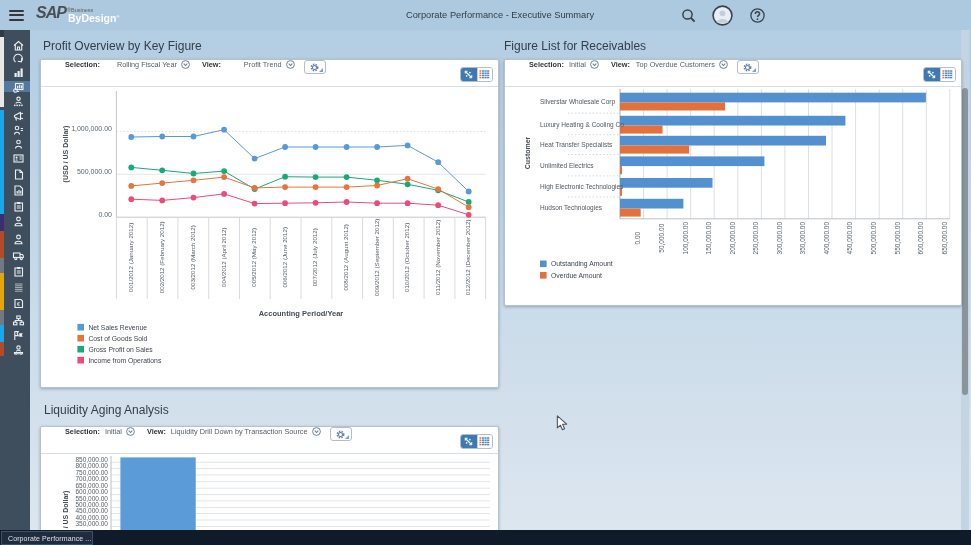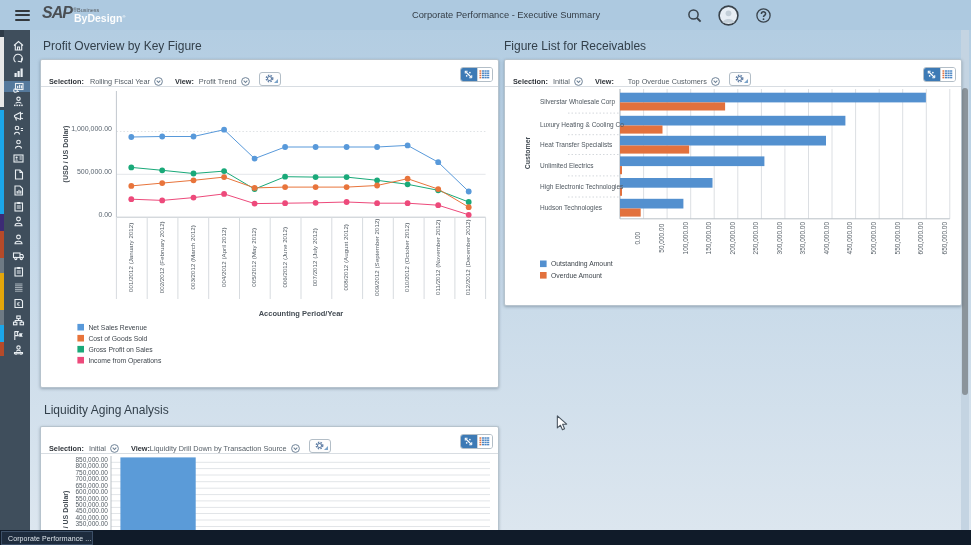--- a/index.html
+++ b/index.html
@@ -1,31 +1,31 @@
 <!DOCTYPE html>
 <html><head><meta charset="utf-8"><style>
 *{margin:0;padding:0;box-sizing:border-box}
 html,body{width:971px;height:545px;overflow:hidden;font-family:"Liberation Sans",sans-serif}
 body{position:relative;background:#adc9e0}
-.topbar{position:absolute;left:6px;top:0;width:772px;height:30px;background:#adc9e0}
+.topbar{position:absolute;left:0;top:0;width:772px;height:30px;background:#adc9e0}
 .ham{position:absolute;left:9px;top:9.5px}
 .ham div{width:15px;height:2.4px;background:#33383d;margin-bottom:2.2px;border-radius:1px}
 .logo{position:absolute;left:36px;top:4px;white-space:nowrap}
 .sap{font-size:16px;font-weight:bold;font-style:italic;color:#4a4f54;letter-spacing:-1px}
 .biz{font-size:5.5px;color:#5a6066;position:absolute;left:31px;top:3px}
 .byd{font-size:10.5px;font-weight:bold;color:#fdfdfd;position:absolute;left:32px;top:8px}
 .title{position:absolute;left:0;width:1000px;text-align:center;top:9.5px;font-size:9.3px;color:#333c45}
 .ticon{position:absolute;top:5px}
 .content{position:absolute;left:30px;top:30px;width:941px;height:500px;background:linear-gradient(#b3cde2,#dce6ef)}
 .sidebar{position:absolute;left:0;top:30px;width:30px;height:500px;background:#3f4e5c}
 .selrow{position:absolute;left:4px;top:51px;width:26px;height:11px;background:#55799c}
 .sic{position:absolute;left:11.5px}
 .panel{position:absolute;background:#fff;border:1px solid #b6c3cd;border-radius:2px;box-shadow:0 1px 3px rgba(40,60,80,.35)}
 .phead{position:absolute;font-size:12px;color:#323f4a}
-.tbar{position:absolute;left:0;top:0;right:0;height:27px;border-bottom:1px solid #d8dde2;display:flex;align-items:flex-end;padding-left:8px;font-size:7.3px}
+.tbar{position:absolute;left:0;top:0;right:0;height:27px;border-bottom:1px solid #d8dde2;display:flex;align-items:flex-start;padding-left:24px;font-size:7.3px}
 .tlab{font-weight:bold;color:#2f343a}
 .tval{color:#555e66}
 .gearbtn{position:relative;display:inline-flex;align-items:center;justify-content:center;width:22px;height:14px;border:1px solid #b3bec7;border-radius:3px;background:#fdfdfd}
 .gcorner{position:absolute;right:1.5px;bottom:1.5px;width:0;height:0;border-left:4px solid transparent;border-bottom:4px solid #7ba3c9}
 .toggles{position:absolute;right:5px;top:7px;display:flex;border:1px solid #b3bec7;border-radius:3px;overflow:hidden}
 .tbtn{width:15.5px;height:13px;display:flex;align-items:center;justify-content:center}
 .tblue{background:#3d7ab5}
 .twhite{background:#fff;border-left:1px solid #c9d2d9}
 .bottombar{position:absolute;left:0;top:530px;width:971px;height:15px;background:#101b29;z-index:40}
 .btab{position:absolute;left:1px;top:0.5px;width:92px;height:14px;background:#1e2c3e;border:1px solid #3d5068;color:#dde4ea;font-size:7px;letter-spacing:0.1px;line-height:13px;padding-left:6px}
@@ -182,27 +182,27 @@
       <path d="M4.5 7.5 C4.5 5.8 8.5 5.8 8.5 7.5" stroke="#e9eef2" fill="none" stroke-width="1.1"></path>
       <path d="M2.5 8.5 L10.5 8.5 L10.5 9.7 L2.5 9.7 Z M4 9.7 L4 11 M9 9.7 L9 11" stroke="#e9eef2" fill="none" stroke-width="1.1"></path>
     </svg>
   </div>
 <div class="phead" style="left:43px;top:39px">Profit Overview by Key Figure</div>
 <div class="phead" style="left:504px;top:39px">Figure List for Receivables</div>
 <div class="phead" style="left:44px;top:403px">Liquidity Aging Analysis</div>
 <div class="panel" style="left:40px;top:59px;width:459px;height:329px">
     <div class="tbar">
       <span class="tlab">Selection:</span>
-      <span class="tval" style="margin-left:6px">Rolling Fiscal Year</span>
+      <span class="tval" style="margin-left:17px">Rolling Fiscal Year</span>
       <svg width="9" height="9" viewBox="0 0 12 12" style="margin:0 0 0 4px" xmlns="http://www.w3.org/2000/svg">
         <circle cx="6" cy="6" r="5.2" fill="none" stroke="#6b7f94" stroke-width="1.3"></circle>
         <path d="M3.6 4.8 L6 7.4 L8.4 4.8" fill="none" stroke="#6b7f94" stroke-width="1.4"></path>
       </svg>
       <span class="tlab" style="margin-left:12px">View:</span>
-      <span class="tval" style="margin-left:5px">Profit Trend</span>
+      <span class="tval" style="margin-left:23px">Profit Trend</span>
       <svg width="9" height="9" viewBox="0 0 12 12" style="margin:0 0 0 4px" xmlns="http://www.w3.org/2000/svg">
         <circle cx="6" cy="6" r="5.2" fill="none" stroke="#6b7f94" stroke-width="1.3"></circle>
         <path d="M3.6 4.8 L6 7.4 L8.4 4.8" fill="none" stroke="#6b7f94" stroke-width="1.4"></path>
       </svg>
       <span style="margin-left:9px"><span class="gearbtn">
           <svg width="11" height="11" viewBox="0 0 12 12" xmlns="http://www.w3.org/2000/svg">
             <circle cx="6" cy="6" r="3.6" fill="none" stroke="#5f7da4" stroke-width="1.4" stroke-dasharray="1.6,1.35"></circle>
             <circle cx="6" cy="6" r="2.2" fill="none" stroke="#5f7da4" stroke-width="1.1"></circle>
           </svg>
           <span class="gcorner"></span>
@@ -340,21 +340,21 @@
   </div>
 <div class="panel" style="left:504px;top:59px;width:458px;height:247px">
     <div class="tbar">
       <span class="tlab">Selection:</span>
       <span class="tval" style="margin-left:5px">Initial</span>
       <svg width="9" height="9" viewBox="0 0 12 12" style="margin:0 0 0 4px" xmlns="http://www.w3.org/2000/svg">
         <circle cx="6" cy="6" r="5.2" fill="none" stroke="#6b7f94" stroke-width="1.3"></circle>
         <path d="M3.6 4.8 L6 7.4 L8.4 4.8" fill="none" stroke="#6b7f94" stroke-width="1.4"></path>
       </svg>
       <span class="tlab" style="margin-left:12px">View:</span>
-      <span class="tval" style="margin-left:14px">Top Overdue Customers</span>
+      <span class="tval" style="margin-left:6px">Top Overdue Customers</span>
       <svg width="9" height="9" viewBox="0 0 12 12" style="margin:0 0 0 4px" xmlns="http://www.w3.org/2000/svg">
         <circle cx="6" cy="6" r="5.2" fill="none" stroke="#6b7f94" stroke-width="1.3"></circle>
         <path d="M3.6 4.8 L6 7.4 L8.4 4.8" fill="none" stroke="#6b7f94" stroke-width="1.4"></path>
       </svg>
       <span style="margin-left:9px"><span class="gearbtn">
           <svg width="11" height="11" viewBox="0 0 12 12" xmlns="http://www.w3.org/2000/svg">
             <circle cx="6" cy="6" r="3.6" fill="none" stroke="#5f7da4" stroke-width="1.4" stroke-dasharray="1.6,1.35"></circle>
             <circle cx="6" cy="6" r="2.2" fill="none" stroke="#5f7da4" stroke-width="1.1"></circle>
           </svg>
           <span class="gcorner"></span>
@@ -457,21 +457,21 @@
   </div>
 <div class="panel" style="left:40px;top:426px;width:459px;height:110px;border-bottom:none">
     <div class="tbar">
       <span class="tlab">Selection:</span>
       <span class="tval" style="margin-left:5px">Initial</span>
       <svg width="9" height="9" viewBox="0 0 12 12" style="margin:0 0 0 4px" xmlns="http://www.w3.org/2000/svg">
         <circle cx="6" cy="6" r="5.2" fill="none" stroke="#6b7f94" stroke-width="1.3"></circle>
         <path d="M3.6 4.8 L6 7.4 L8.4 4.8" fill="none" stroke="#6b7f94" stroke-width="1.4"></path>
       </svg>
       <span class="tlab" style="margin-left:12px">View:</span>
-      <span class="tval" style="">Liquidity Drill Down by Transaction Source</span>
+      <span class="tval" style="margin-left:5px">Liquidity Drill Down by Transaction Source</span>
       <svg width="9" height="9" viewBox="0 0 12 12" style="margin:0 0 0 4px" xmlns="http://www.w3.org/2000/svg">
         <circle cx="6" cy="6" r="5.2" fill="none" stroke="#6b7f94" stroke-width="1.3"></circle>
         <path d="M3.6 4.8 L6 7.4 L8.4 4.8" fill="none" stroke="#6b7f94" stroke-width="1.4"></path>
       </svg>
       <span style="margin-left:9px"><span class="gearbtn">
           <svg width="11" height="11" viewBox="0 0 12 12" xmlns="http://www.w3.org/2000/svg">
             <circle cx="6" cy="6" r="3.6" fill="none" stroke="#5f7da4" stroke-width="1.4" stroke-dasharray="1.6,1.35"></circle>
             <circle cx="6" cy="6" r="2.2" fill="none" stroke="#5f7da4" stroke-width="1.1"></circle>
           </svg>
           <span class="gcorner"></span>

